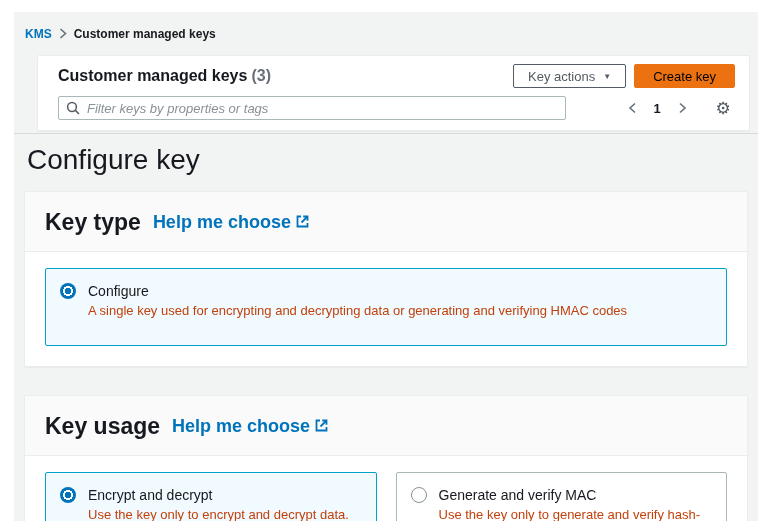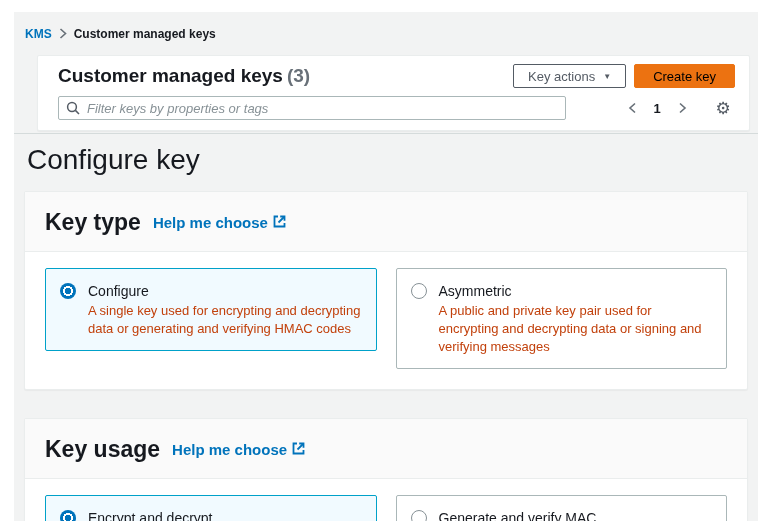--- a/index.html
+++ b/index.html
@@ -37,21 +37,21 @@
     margin: 13px 8px 0 23px;
     background: #ffffff;
     border: 1px solid #eaeded;
     border-radius: 2px;
     box-shadow: 0 1px 1px rgba(0,0,0,0.04);
     padding: 8px 14px 10px 20px;
   }
   .topbar-row1 {
     display: flex; align-items: center; justify-content: space-between;
   }
-  .list-title { font-size: 19px; font-weight: 700; color: #16191f; }
+  .list-title { font-size: 16px; font-weight: 700; color: #16191f; }
   .list-title .count { color: #687078; font-weight: 700; margin-left: 4px; }
   .topbar-actions { display: flex; align-items: center; gap: 8px; }
   .btn {
     display: inline-flex; align-items: center; justify-content: center;
     height: 24px; border-radius: 2px;
     font-size: 13px; font-weight: 400; cursor: pointer;
     font-family: "Liberation Sans", sans-serif;
   }
   .btn-normal {
     background: #ffffff; color: #545b64;
@@ -116,21 +116,21 @@
   }
   .section-header {
     background: #fafafa;
     border-bottom: 1px solid #eaeded;
     padding: 17px 20px 15px 20px;
     display: flex; align-items: center;
   }
   .section-heading { font-size: 23px; font-weight: 700; color: #16191f; }
   .help-link {
     margin-left: 12px;
-    color: #0073bb; font-size: 15px; font-weight: 700;
+    color: #0073bb; font-size: 18px; font-weight: 700;
     text-decoration: none; cursor: pointer;
     display: inline-flex; align-items: center; gap: 5px;
   }
   .section-body {
     padding: 16px 20px 20px 20px;
     display: flex; gap: 19px; align-items: flex-start;
   }
   .tile {
     flex: 1 1 0;
     border: 1px solid #aab7b8; border-radius: 2px;
@@ -235,27 +235,20 @@
         </a>
       </div>
       <div class="section-body">
         <div class="tile selected">
           <span class="radio checked"></span>
           <div>
             <div class="tile-label">Configure</div>
             <div class="tile-desc">A single key used for encrypting and decrypting data or generating and verifying HMAC codes</div>
           </div>
         </div>
-        <div class="tile">
-          <span class="radio"></span>
-          <div>
-            <div class="tile-label">Asymmetric</div>
-            <div class="tile-desc">A public and private key pair used for encrypting and decrypting data or signing and verifying messages</div>
-          </div>
-        </div>
       </div>
     </div>
 
     <div class="section-card">
       <div class="section-header">
         <span class="section-heading">Key usage</span>
         <a class="help-link">
           <span>Help me choose</span>
           <span>
             <svg width="13" height="13" viewBox="0 0 13 13">

